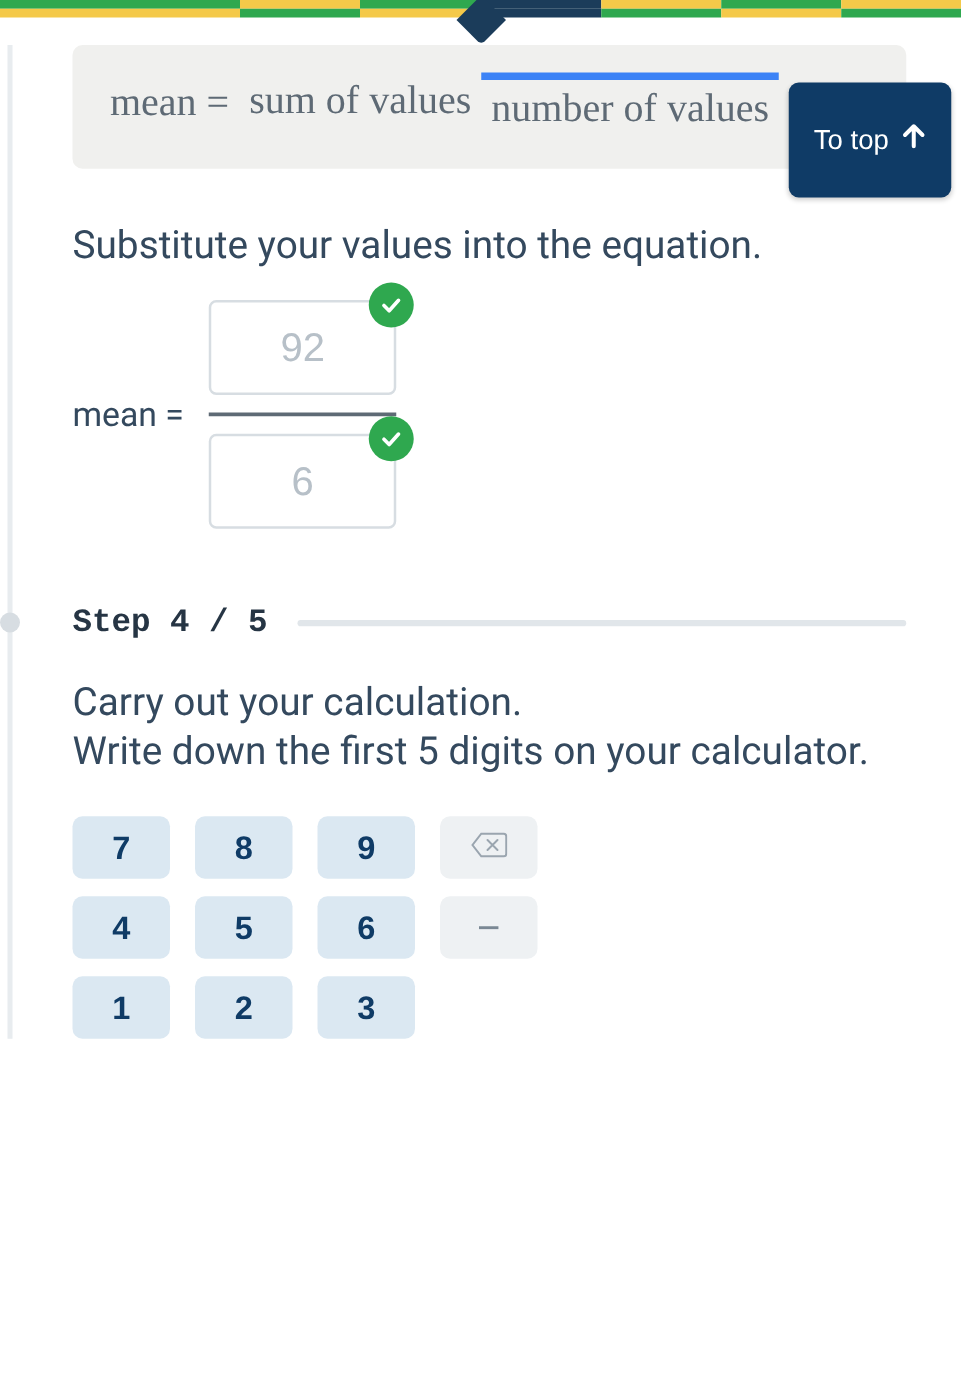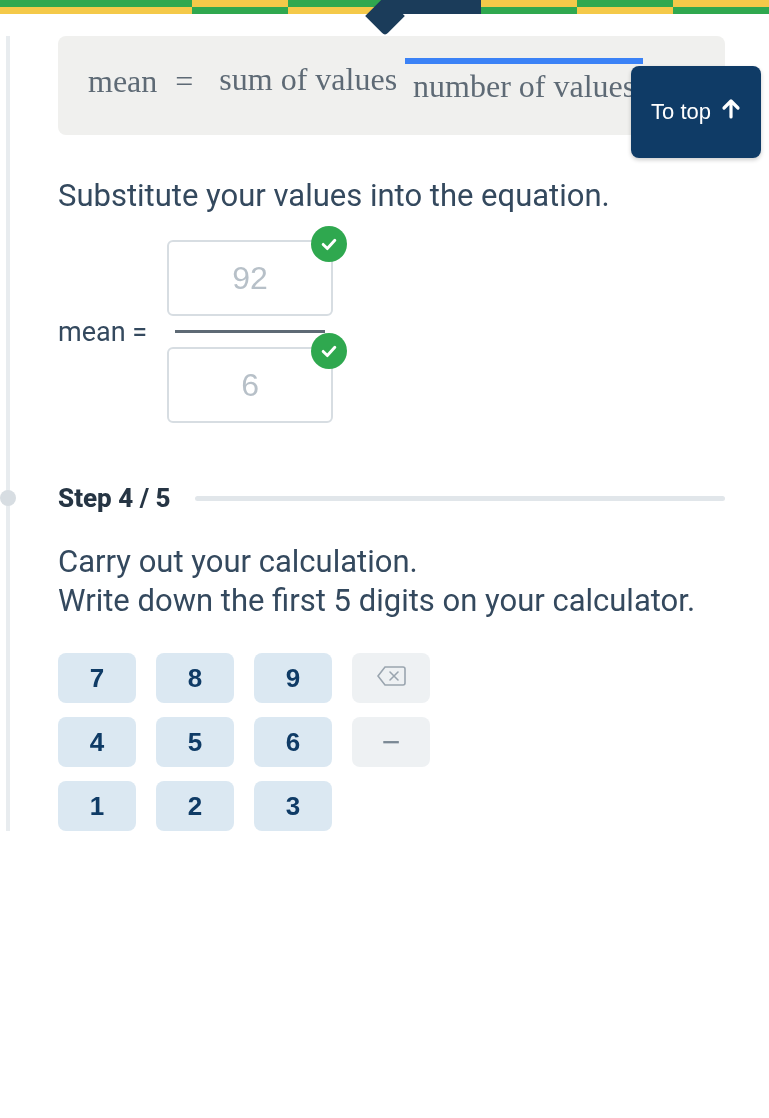--- a/index.html
+++ b/index.html
@@ -19,21 +19,21 @@
     border-bottom-right-radius: 4px;
   }
 
   .content { padding: 0 44px 0 48px; border-left: 4px solid #e8ecef; margin-left: 6px; }
 
   .formula-card {
     background: #f0f0ee; border-radius: 8px;
     padding: 22px 30px 30px 30px; margin-top: -6px;
     font-family: Georgia, "Times New Roman", serif;
     font-size: 32px; color: #5e6a75;
-    display: flex; align-items: center; gap: 18px;
+    display: flex; align-items: center; gap: 8px;
   }
   .formula-frac { display: inline-flex; flex-direction: row; align-items: center; }
   .formula-frac .num { padding: 0 8px 4px; }
   .formula-frac .den { padding: 4px 8px 0; border-top: 6px solid #3b82f6; }
 
   .to-top-btn {
     position: fixed; top: 66px; right: 8px;
     background: #0f3b66; color: #fff; border: none; border-radius: 8px;
     padding: 32px 20px; font-size: 22px; font-weight: 400;
     display: flex; align-items: center; gap: 10px; cursor: pointer;
@@ -41,33 +41,33 @@
   }
 
   .instruct { font-size: 31px; color: #34495e; margin: 42px 0 26px; }
 
   .eq-row { display: flex; align-items: center; gap: 20px; margin-bottom: 60px; }
   .eq-label { font-size: 27px; color: #34495e; }
   .eq-frac { display: flex; flex-direction: column; align-items: center; gap: 14px; }
   .eq-bar { width: 150px; height: 3px; background: #5e6a75; }
   .eq-box-wrap { position: relative; }
   .eq-box {
-    width: 166px; height: 76px; border: 2px solid #d7dde2; border-radius: 6px;
+    width: 150px; height: 76px; border: 2px solid #d7dde2; border-radius: 6px;
     background: #fff; text-align: center; font-size: 32px; color: #b7c0c8;
     outline: none;
   }
   .check-badge {
     position: absolute; top: -14px; right: -14px; width: 36px; height: 36px;
     border-radius: 50%; background: #2fa84f; display: flex; align-items: center; justify-content: center;
   }
   .check-badge svg { width: 20px; height: 20px; }
 
   .step-row { display: flex; align-items: center; gap: 24px; margin: 50px 0 30px; position: relative; }
   .step-dot { position: absolute; left: -58px; width: 16px; height: 16px; border-radius: 50%; background: #d7dde2; }
-  .step-label { font-size: 26px; font-weight: 800; color: #263544; }
+  .step-label { font-size: 26px; font-weight: 800; color: #263544; font-family: Liberation Mono, monospace; }
   .step-line { flex: 1; height: 5px; background: #e1e6ea; border-radius: 3px; }
 
   .answer-input {
     width: 172px; height: 64px; border: 2px solid #c8d0d6; border-radius: 6px;
     background: #fff; padding: 0 14px; font-size: 18px; color: #9aa5af;
     outline: none; box-shadow: 0 0 0 6px rgba(84,178,233,0.55);
   }
   .answer-input::placeholder { color: #9aa5af; }
 
   .keypad { margin-top: 34px; display: flex; flex-direction: column; gap: 14px; }

